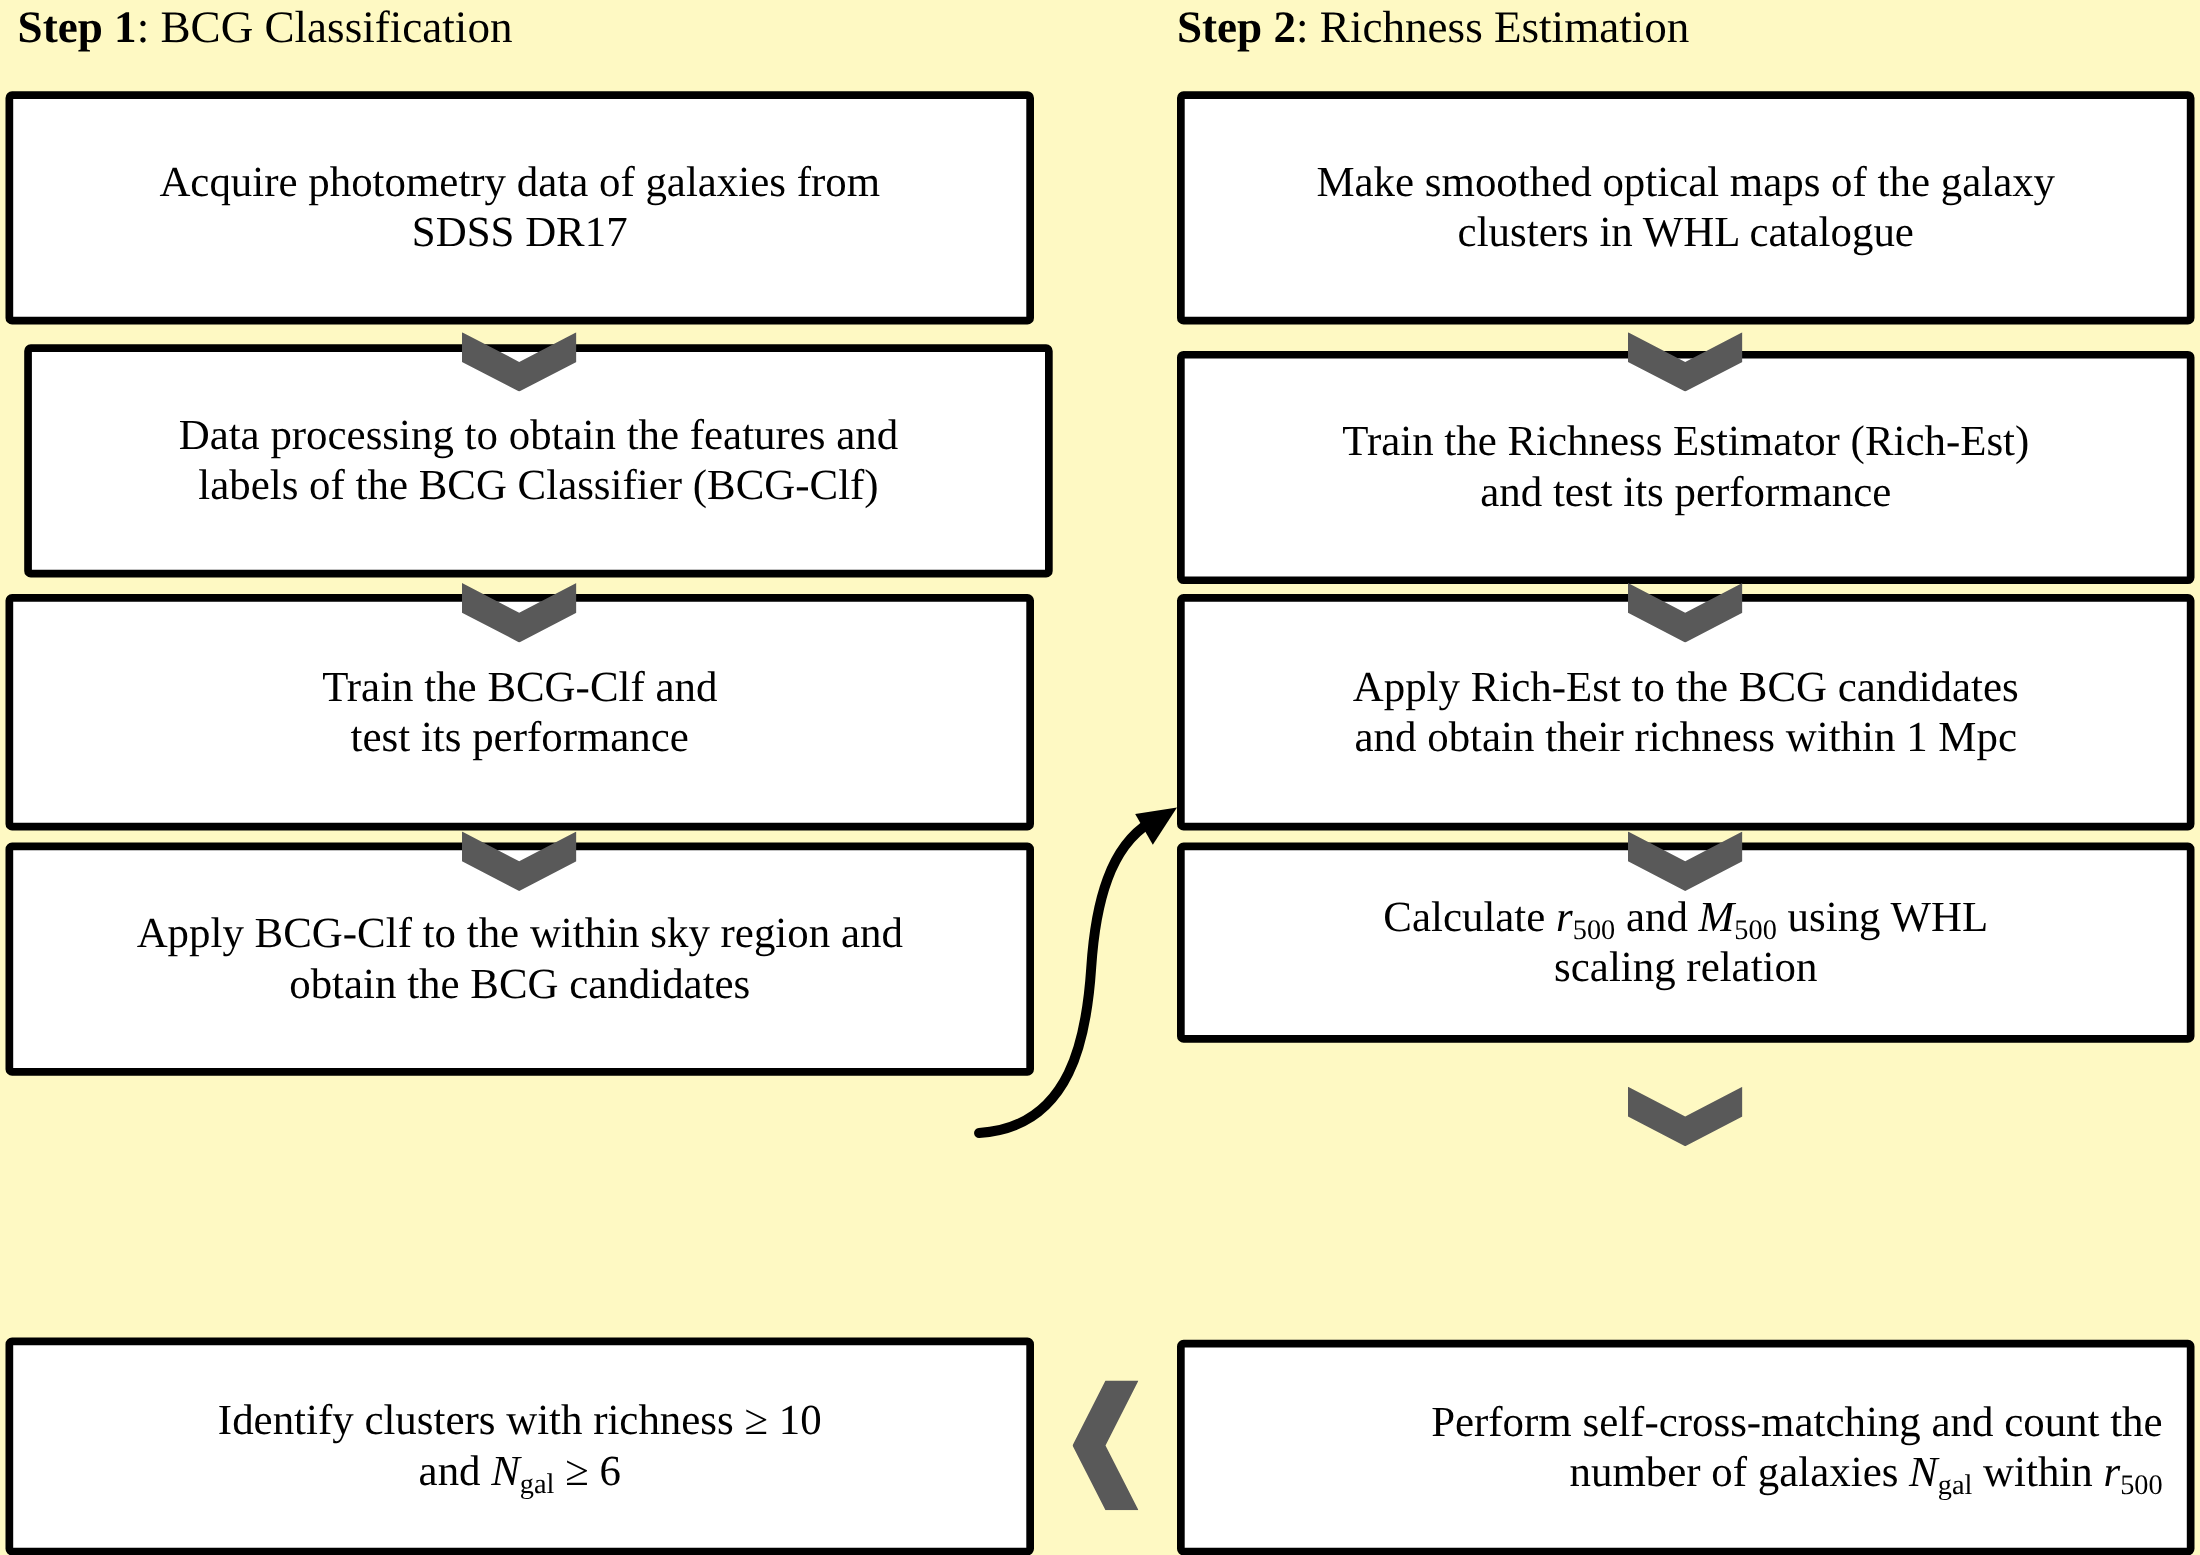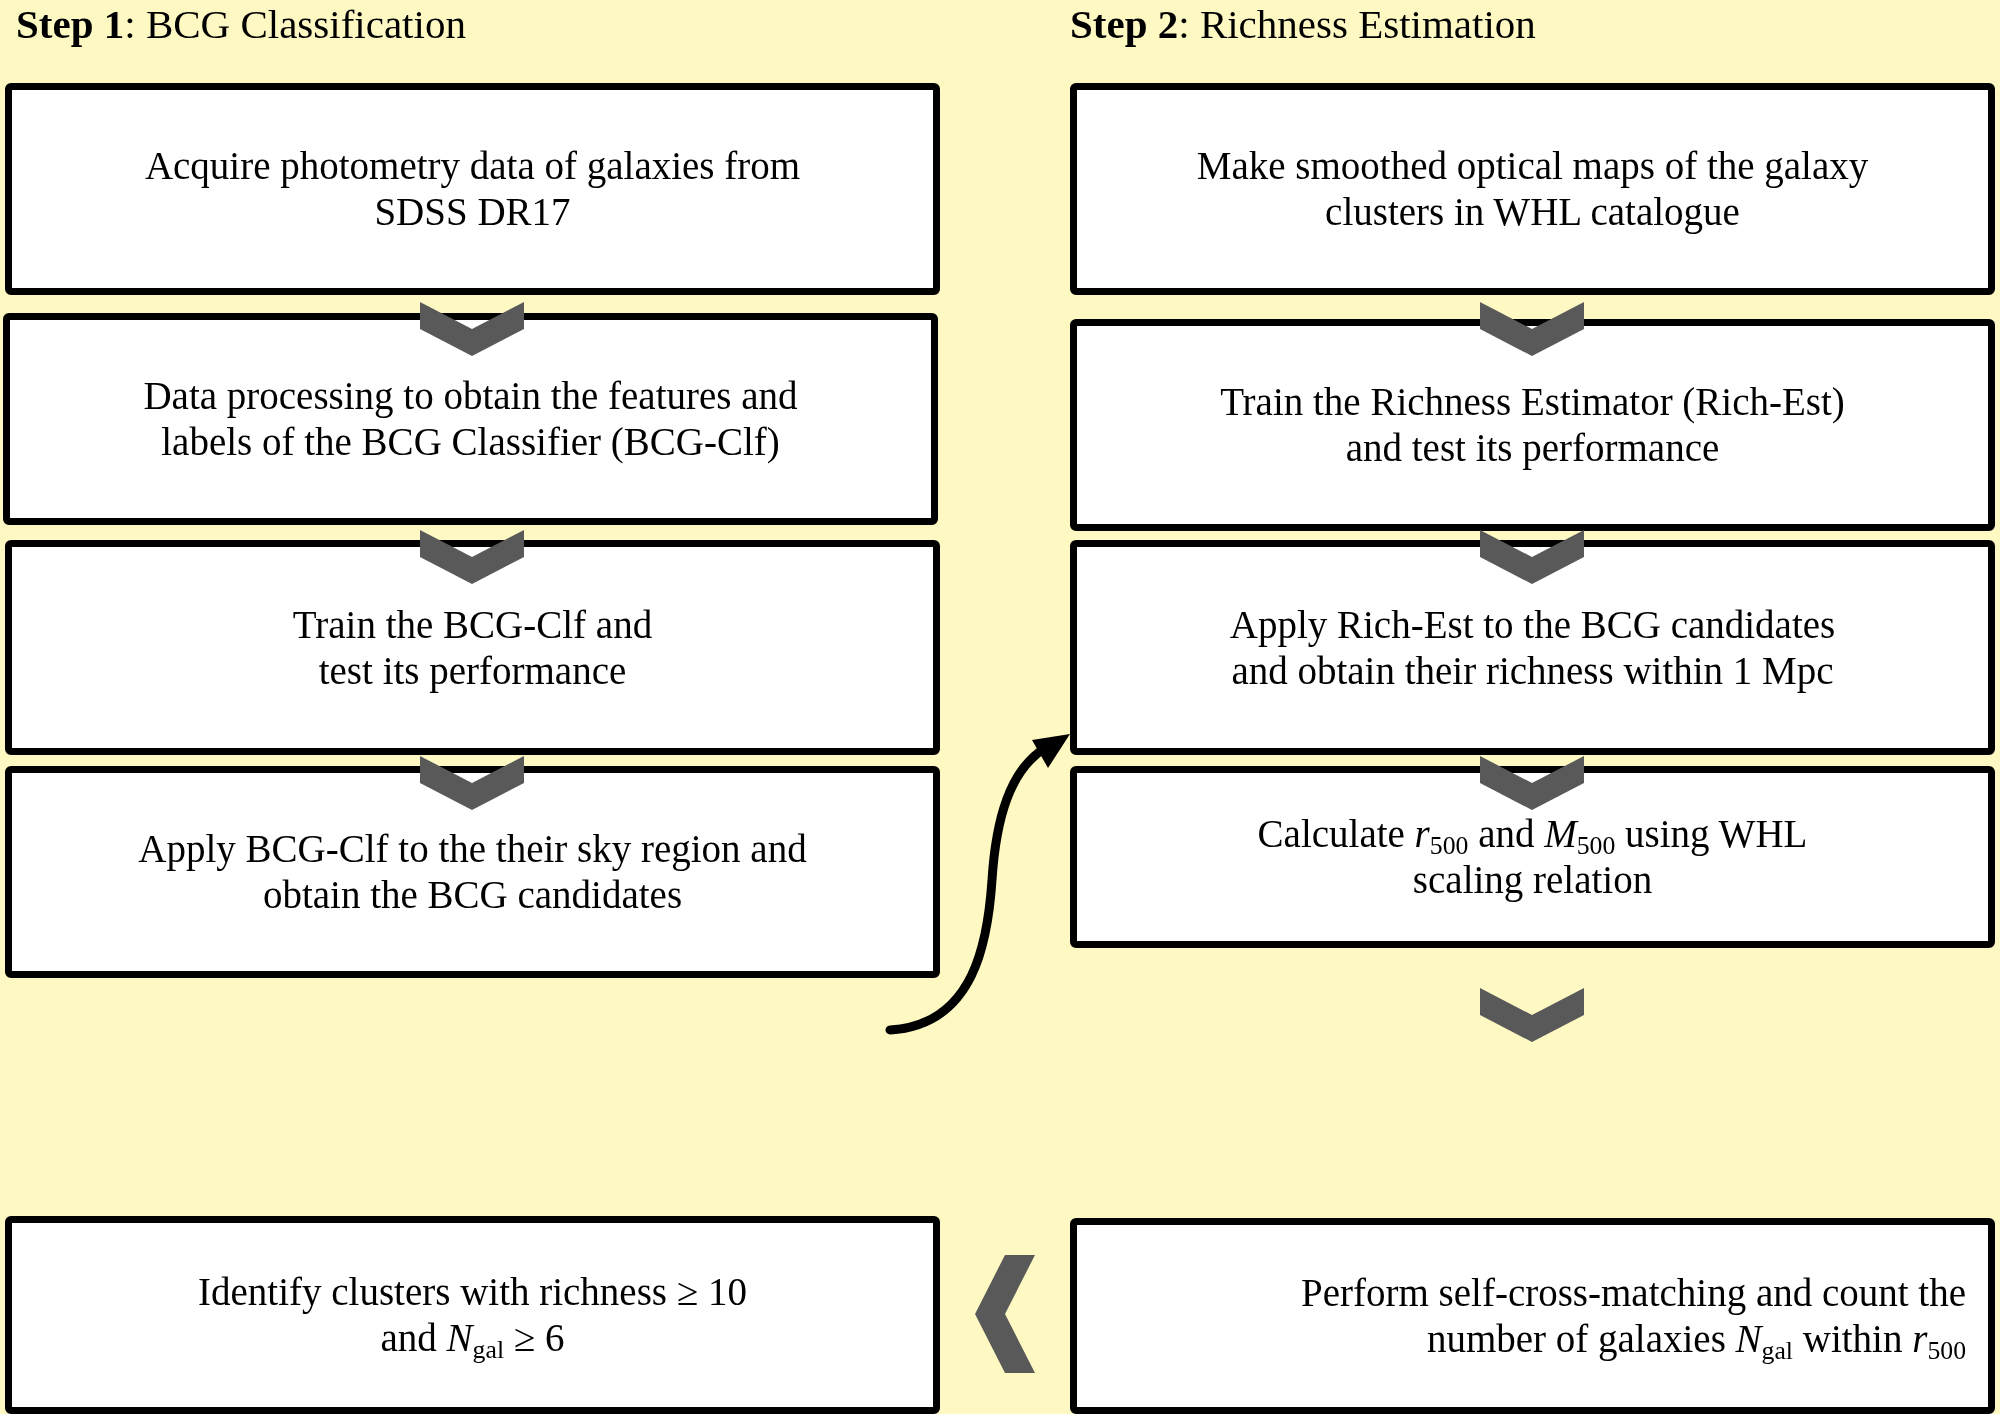--- a/index.html
+++ b/index.html
@@ -99,37 +99,37 @@
     <span class="step-label">Step 2</span><span>: </span><span>Richness Estimation</span>
   </div>
 
   <div class="node" style="left:5px; top:83px; width:935px; height:212px;">
     <span class="nodetext">
       <span>Acquire photometry data of galaxies from</span><br>
       <span>SDSS DR17</span>
     </span>
   </div>
 
-  <div class="node" style="left:3px; top:313px; width:935px; height:212px;">
+  <div class="node" style="left:22px; top:313px; width:935px; height:212px;">
     <span class="nodetext">
       <span>Data processing to obtain the features and</span><br>
       <span>labels of the BCG Classifier (BCG-Clf)</span>
     </span>
   </div>
 
   <div class="node" style="left:5px; top:540px; width:935px; height:215px;">
     <span class="nodetext">
       <span>Train the BCG-Clf and</span><br>
       <span>test its performance</span>
     </span>
   </div>
 
   <div class="node" style="left:5px; top:766px; width:935px; height:212px;">
     <span class="nodetext">
-      <span>Apply BCG-Clf to the their sky region and</span><br>
+      <span>Apply BCG-Clf to the within sky region and</span><br>
       <span>obtain the BCG candidates</span>
     </span>
   </div>
 
   <div class="node" style="left:5px; top:1216px; width:935px; height:198px;align-items:center;">
     <span class="nodetext">
       <span><span>Identify clusters with richness </span><span>≥</span><span> 10</span></span><br>
       <span><span>and </span><span class="mv">N</span><sub>gal</sub><span> ≥ </span><span>6</span></span>
     </span>
   </div>

